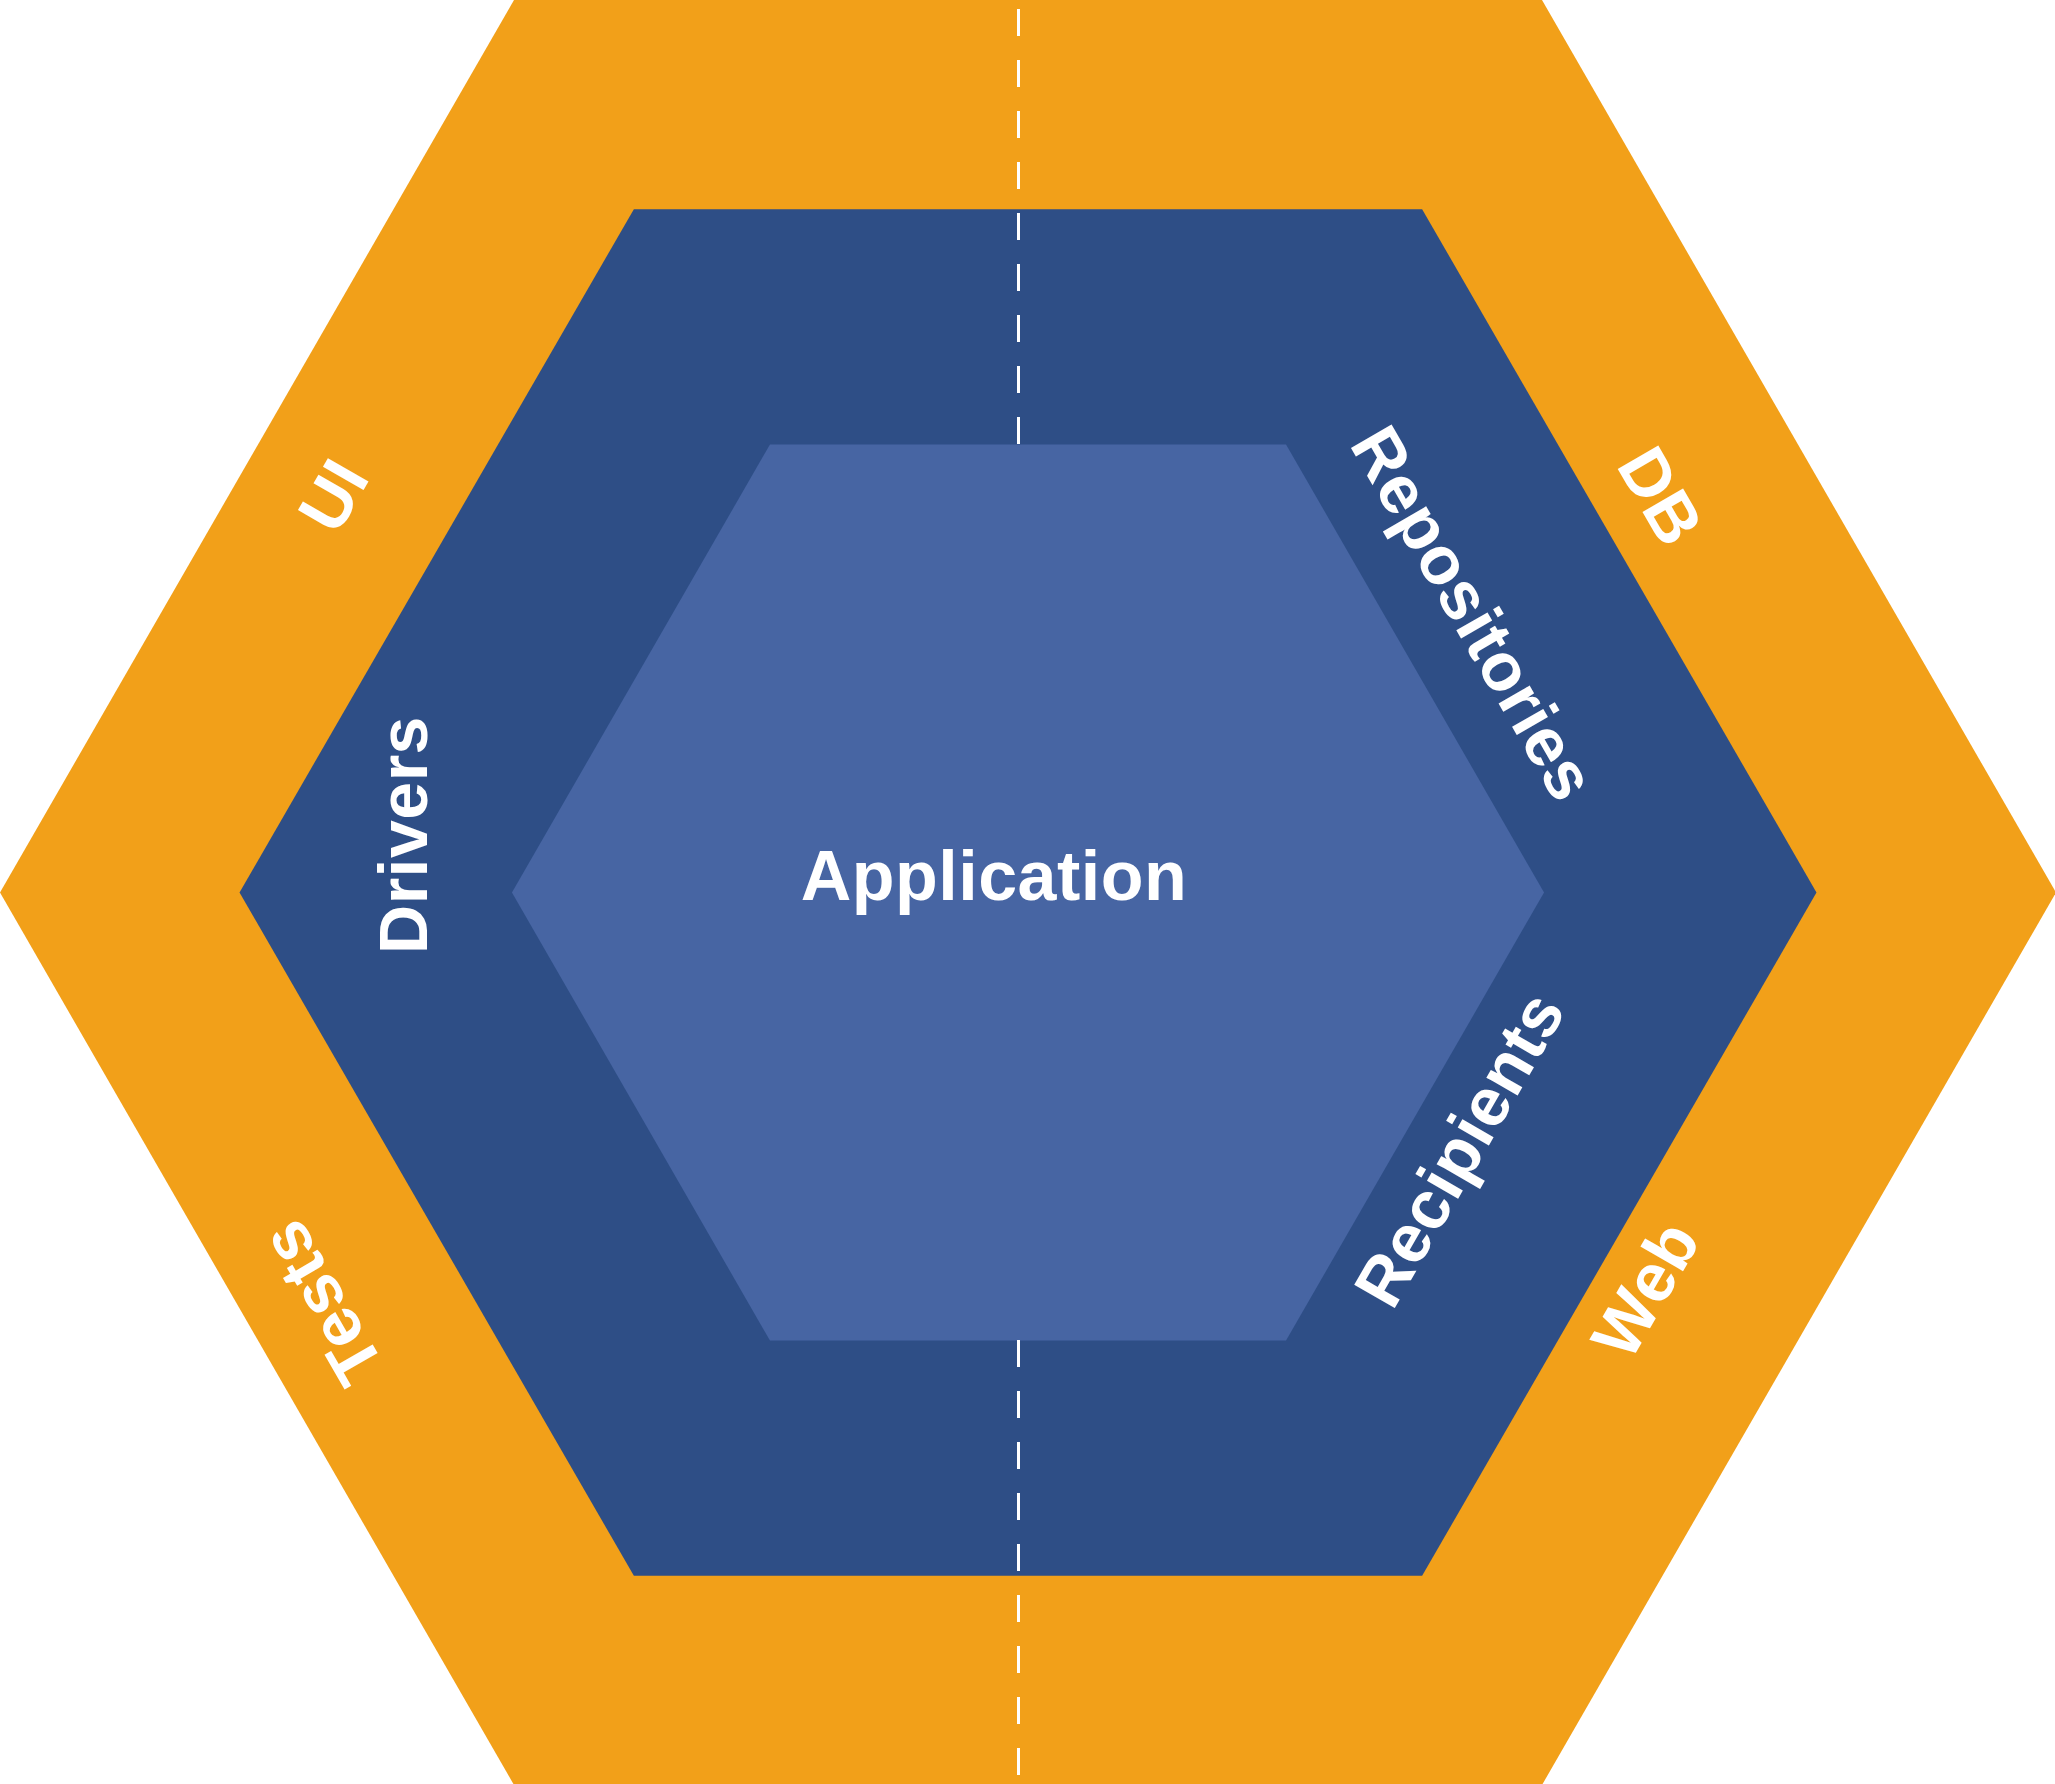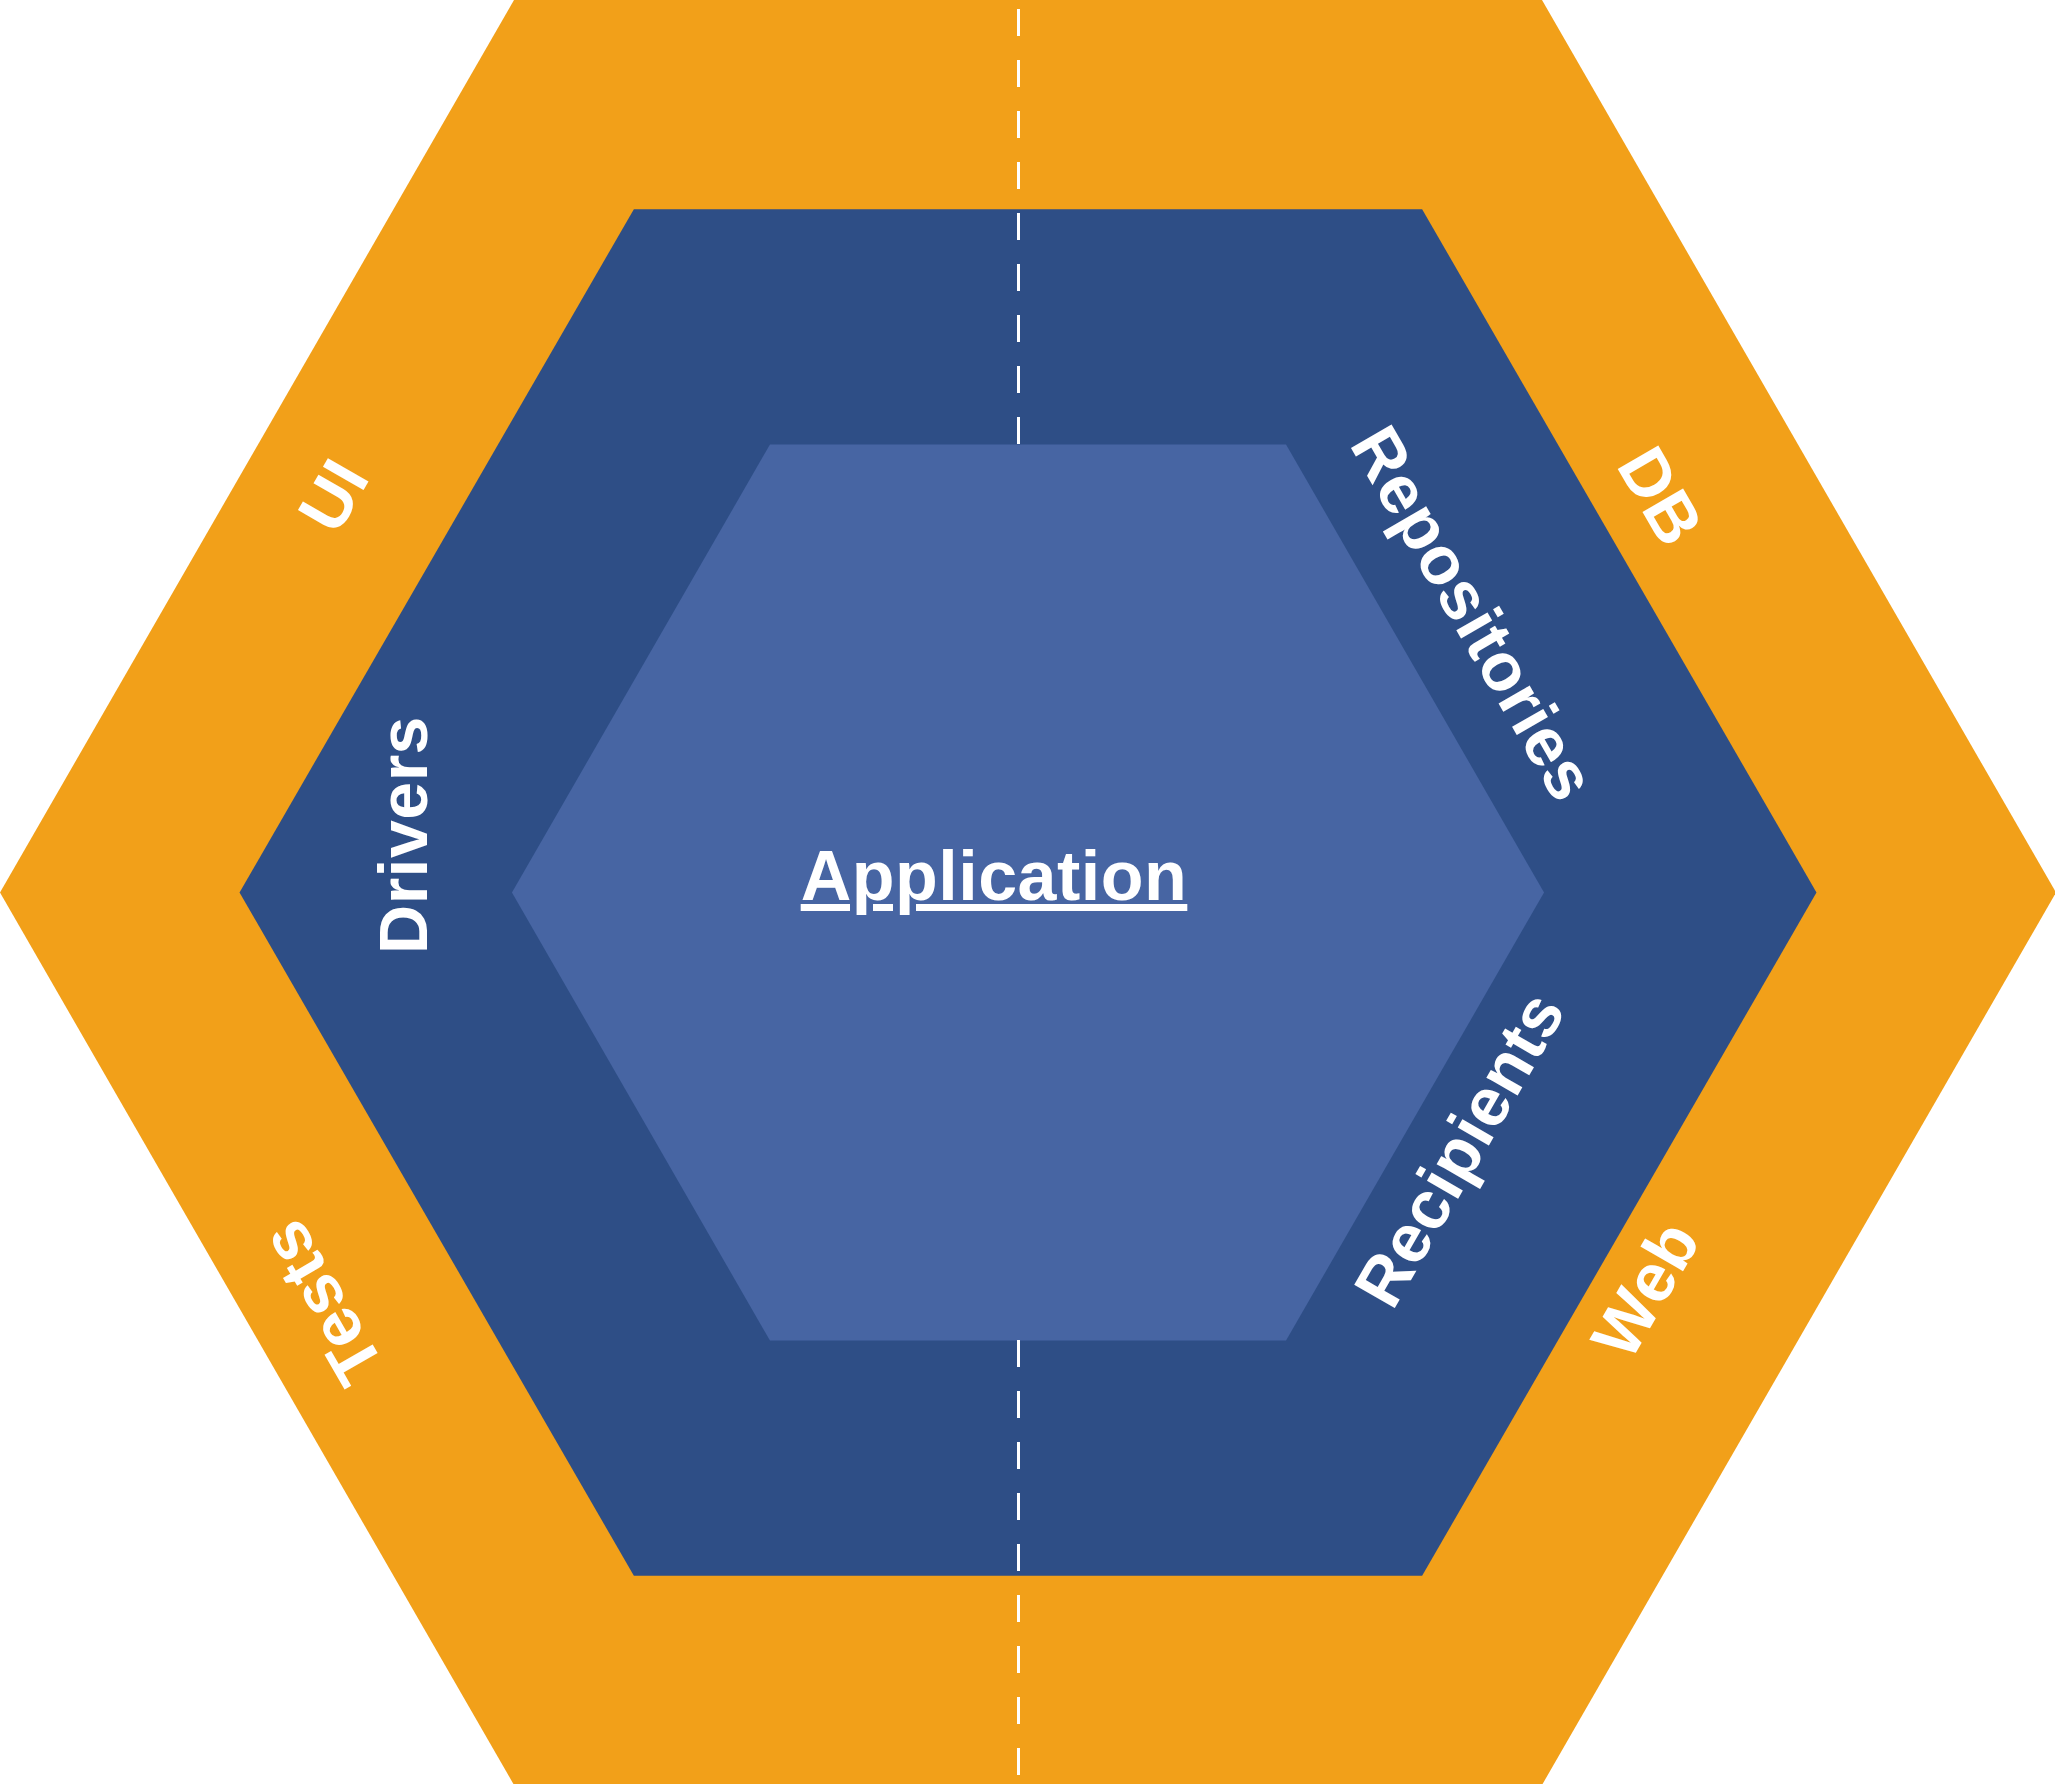--- a/index.html
+++ b/index.html
@@ -51,21 +51,20 @@
     font-weight:700;
     font-size:68px;
     line-height:1;
     white-space:nowrap;
     letter-spacing:0.5px;
   }
   .label-application{
     left:994px;top:876px;
     font-size:70px;
     transform:translate(-50%,-50%);
-    text-decoration:underline;
   }
   .label-drivers{
     left:403px;top:835px;
     transform:translate(-50%,-50%) rotate(-90deg);
   }
   .label-repositories{
     left:1474px;top:613px;
     transform:translate(-50%,-50%) rotate(60deg);
   }
   .label-recipients{

